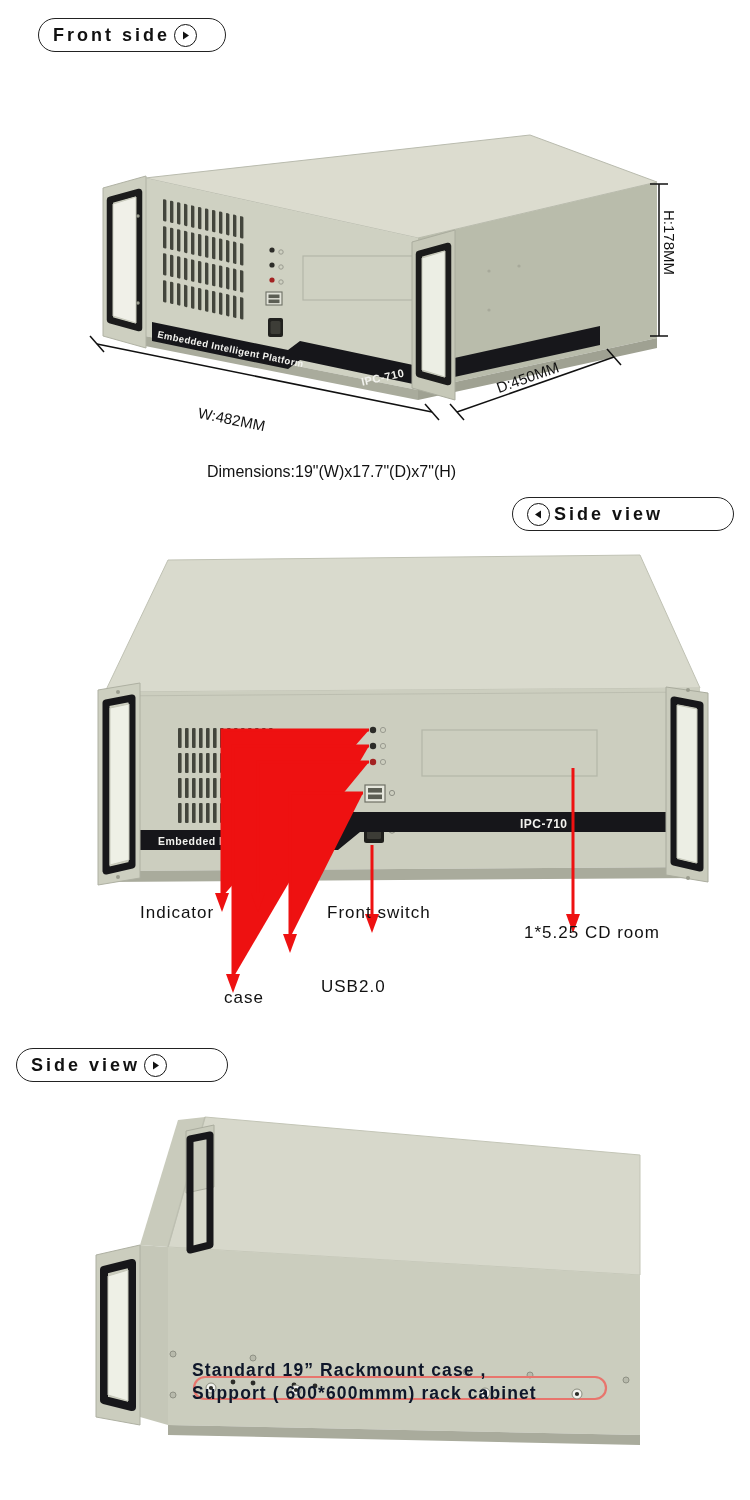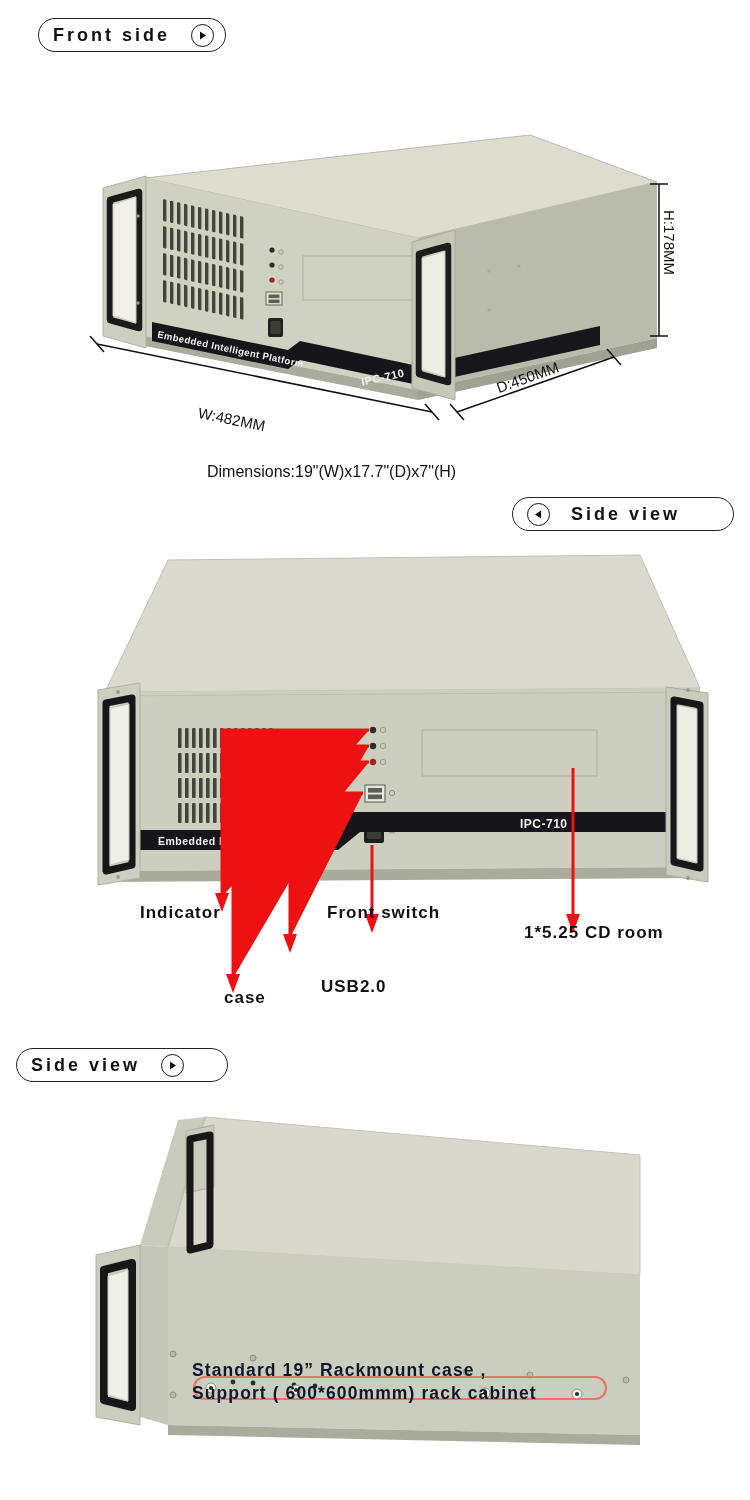--- a/index.html
+++ b/index.html
@@ -1,33 +1,33 @@
 <!DOCTYPE html>
 <html><head>
 <meta charset="utf-8">
 <style>
   html,body{margin:0;padding:0;background:#fff;}
   body{width:750px;height:1500px;position:relative;overflow:hidden;
        font-family:"Liberation Sans",sans-serif;color:#111;}
 
   .badge{position:absolute;border:1.6px solid #222;border-radius:22px;background:#fff;
-         height:34px;display:flex;align-items:center;box-sizing:border-box;padding:0 14px;gap:21px;}
+         height:34px;display:flex;align-items:center;box-sizing:border-box;padding:0 14px;gap:4px;}
   .badge .btxt{font-size:18px;font-weight:bold;letter-spacing:3px;color:#111;white-space:nowrap;}
   .arrowi{width:21px;height:21px;border-radius:50%;border:1.6px solid #111;
           display:flex;align-items:center;justify-content:center;flex:0 0 auto;}
   .arrowi svg{display:block;}
 
   .sec{position:absolute;}
 
   .stripe-txt{font-weight:bold;color:#f2f2ee;white-space:nowrap;}
 
   .dimlabel{position:absolute;font-size:15px;color:#111;white-space:nowrap;}
   .caption{position:absolute;font-size:16px;color:#111;white-space:nowrap;}
 
-  .callout{position:absolute;font-size:17px;font-weight:bold;letter-spacing:1px;
+  .callout{position:absolute;font-size:17px;font-weight:normal;letter-spacing:1px;
            color:#111;white-space:nowrap;}
 
   .bluecap{position:absolute;font-size:17.5px;font-weight:bold;letter-spacing:1.1px;
            line-height:23px;white-space:nowrap;}
 
   svg.lead{position:absolute;overflow:visible;}
 </style>
 </head>
 <body>
 

